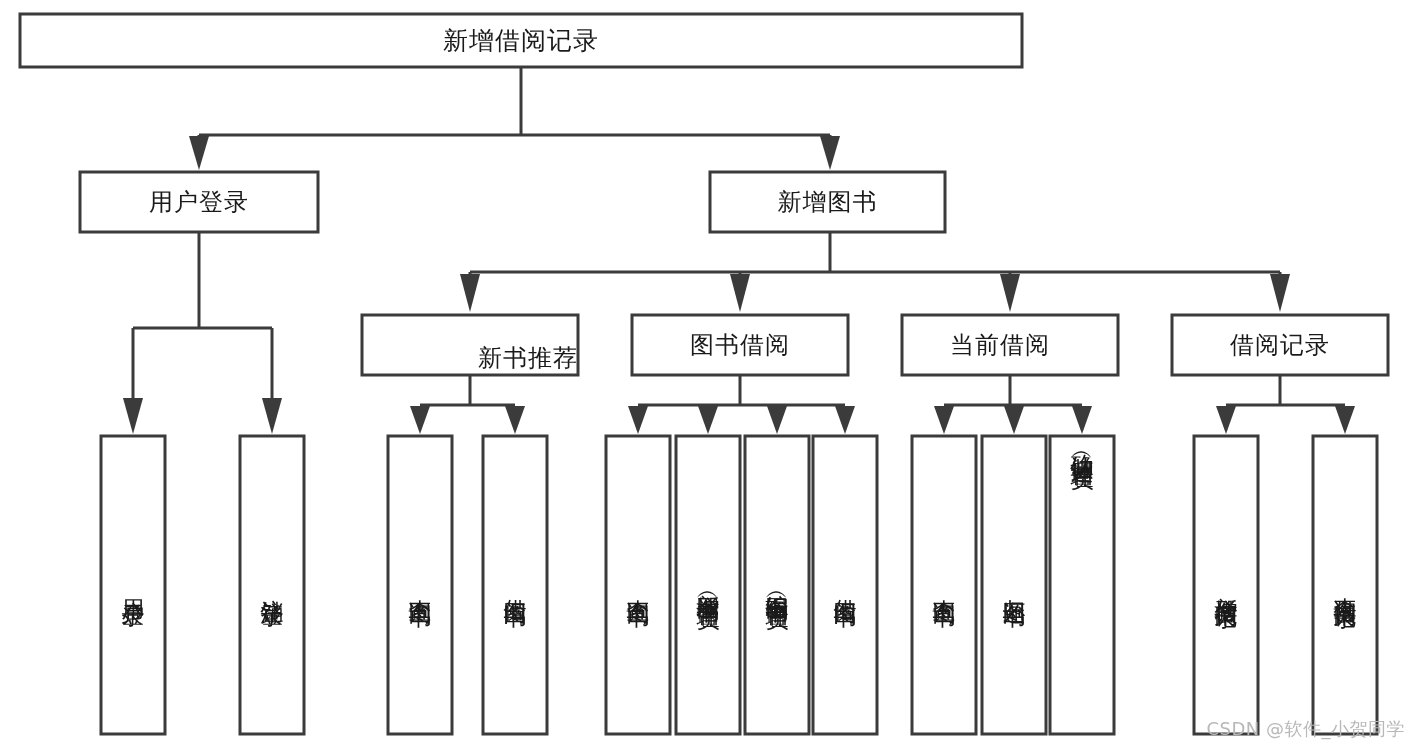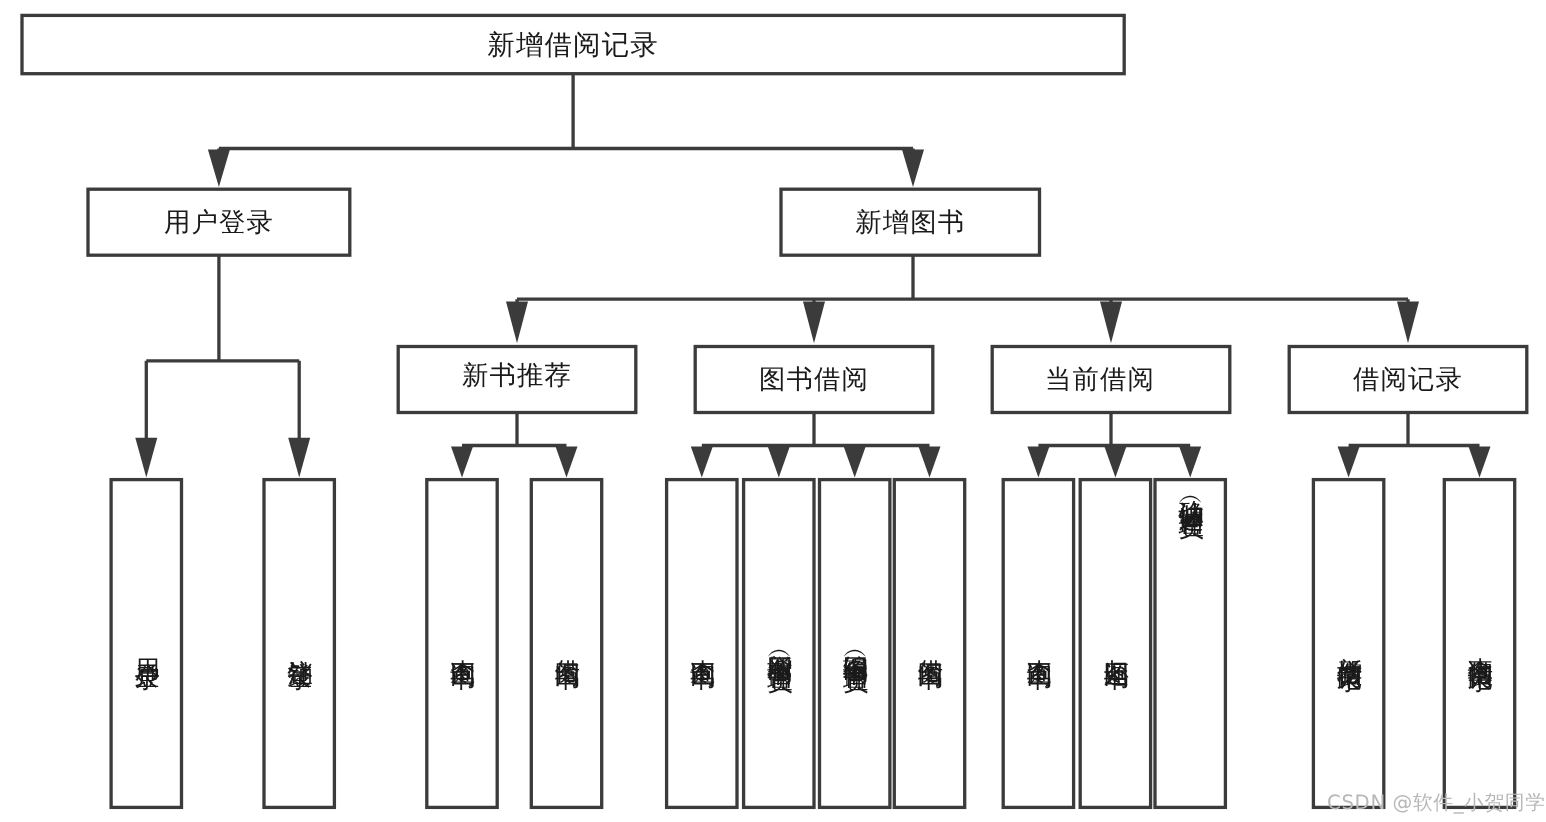--- a/index.html
+++ b/index.html
@@ -191,21 +191,21 @@
   </div>
 
   <div class="horiz-text-wrap" style="left:80px; top:172px; width:238px; height:60px;">
     <span class="horiz-text">用户登录</span>
   </div>
 
   <div class="horiz-text-wrap" style="left:710px; top:172px; width:235px; height:60px;">
     <span class="horiz-text">新增图书</span>
   </div>
 
-  <div class="horiz-text-wrap" style="left:362px; top:315px; width:216px; height:52px;">
+  <div class="horiz-text-wrap" style="left:362px; top:332px; width:216px; height:52px;justify-content:flex-end;">
     <span class="horiz-text">新书推荐</span>
   </div>
 
   <div class="horiz-text-wrap" style="left:632px; top:315px; width:216px; height:60px;">
     <span class="horiz-text">图书借阅</span>
   </div>
 
   <div class="horiz-text-wrap" style="left:902px; top:315px; width:196px; height:60px;">
     <span class="horiz-text">当前借阅</span>
   </div>

